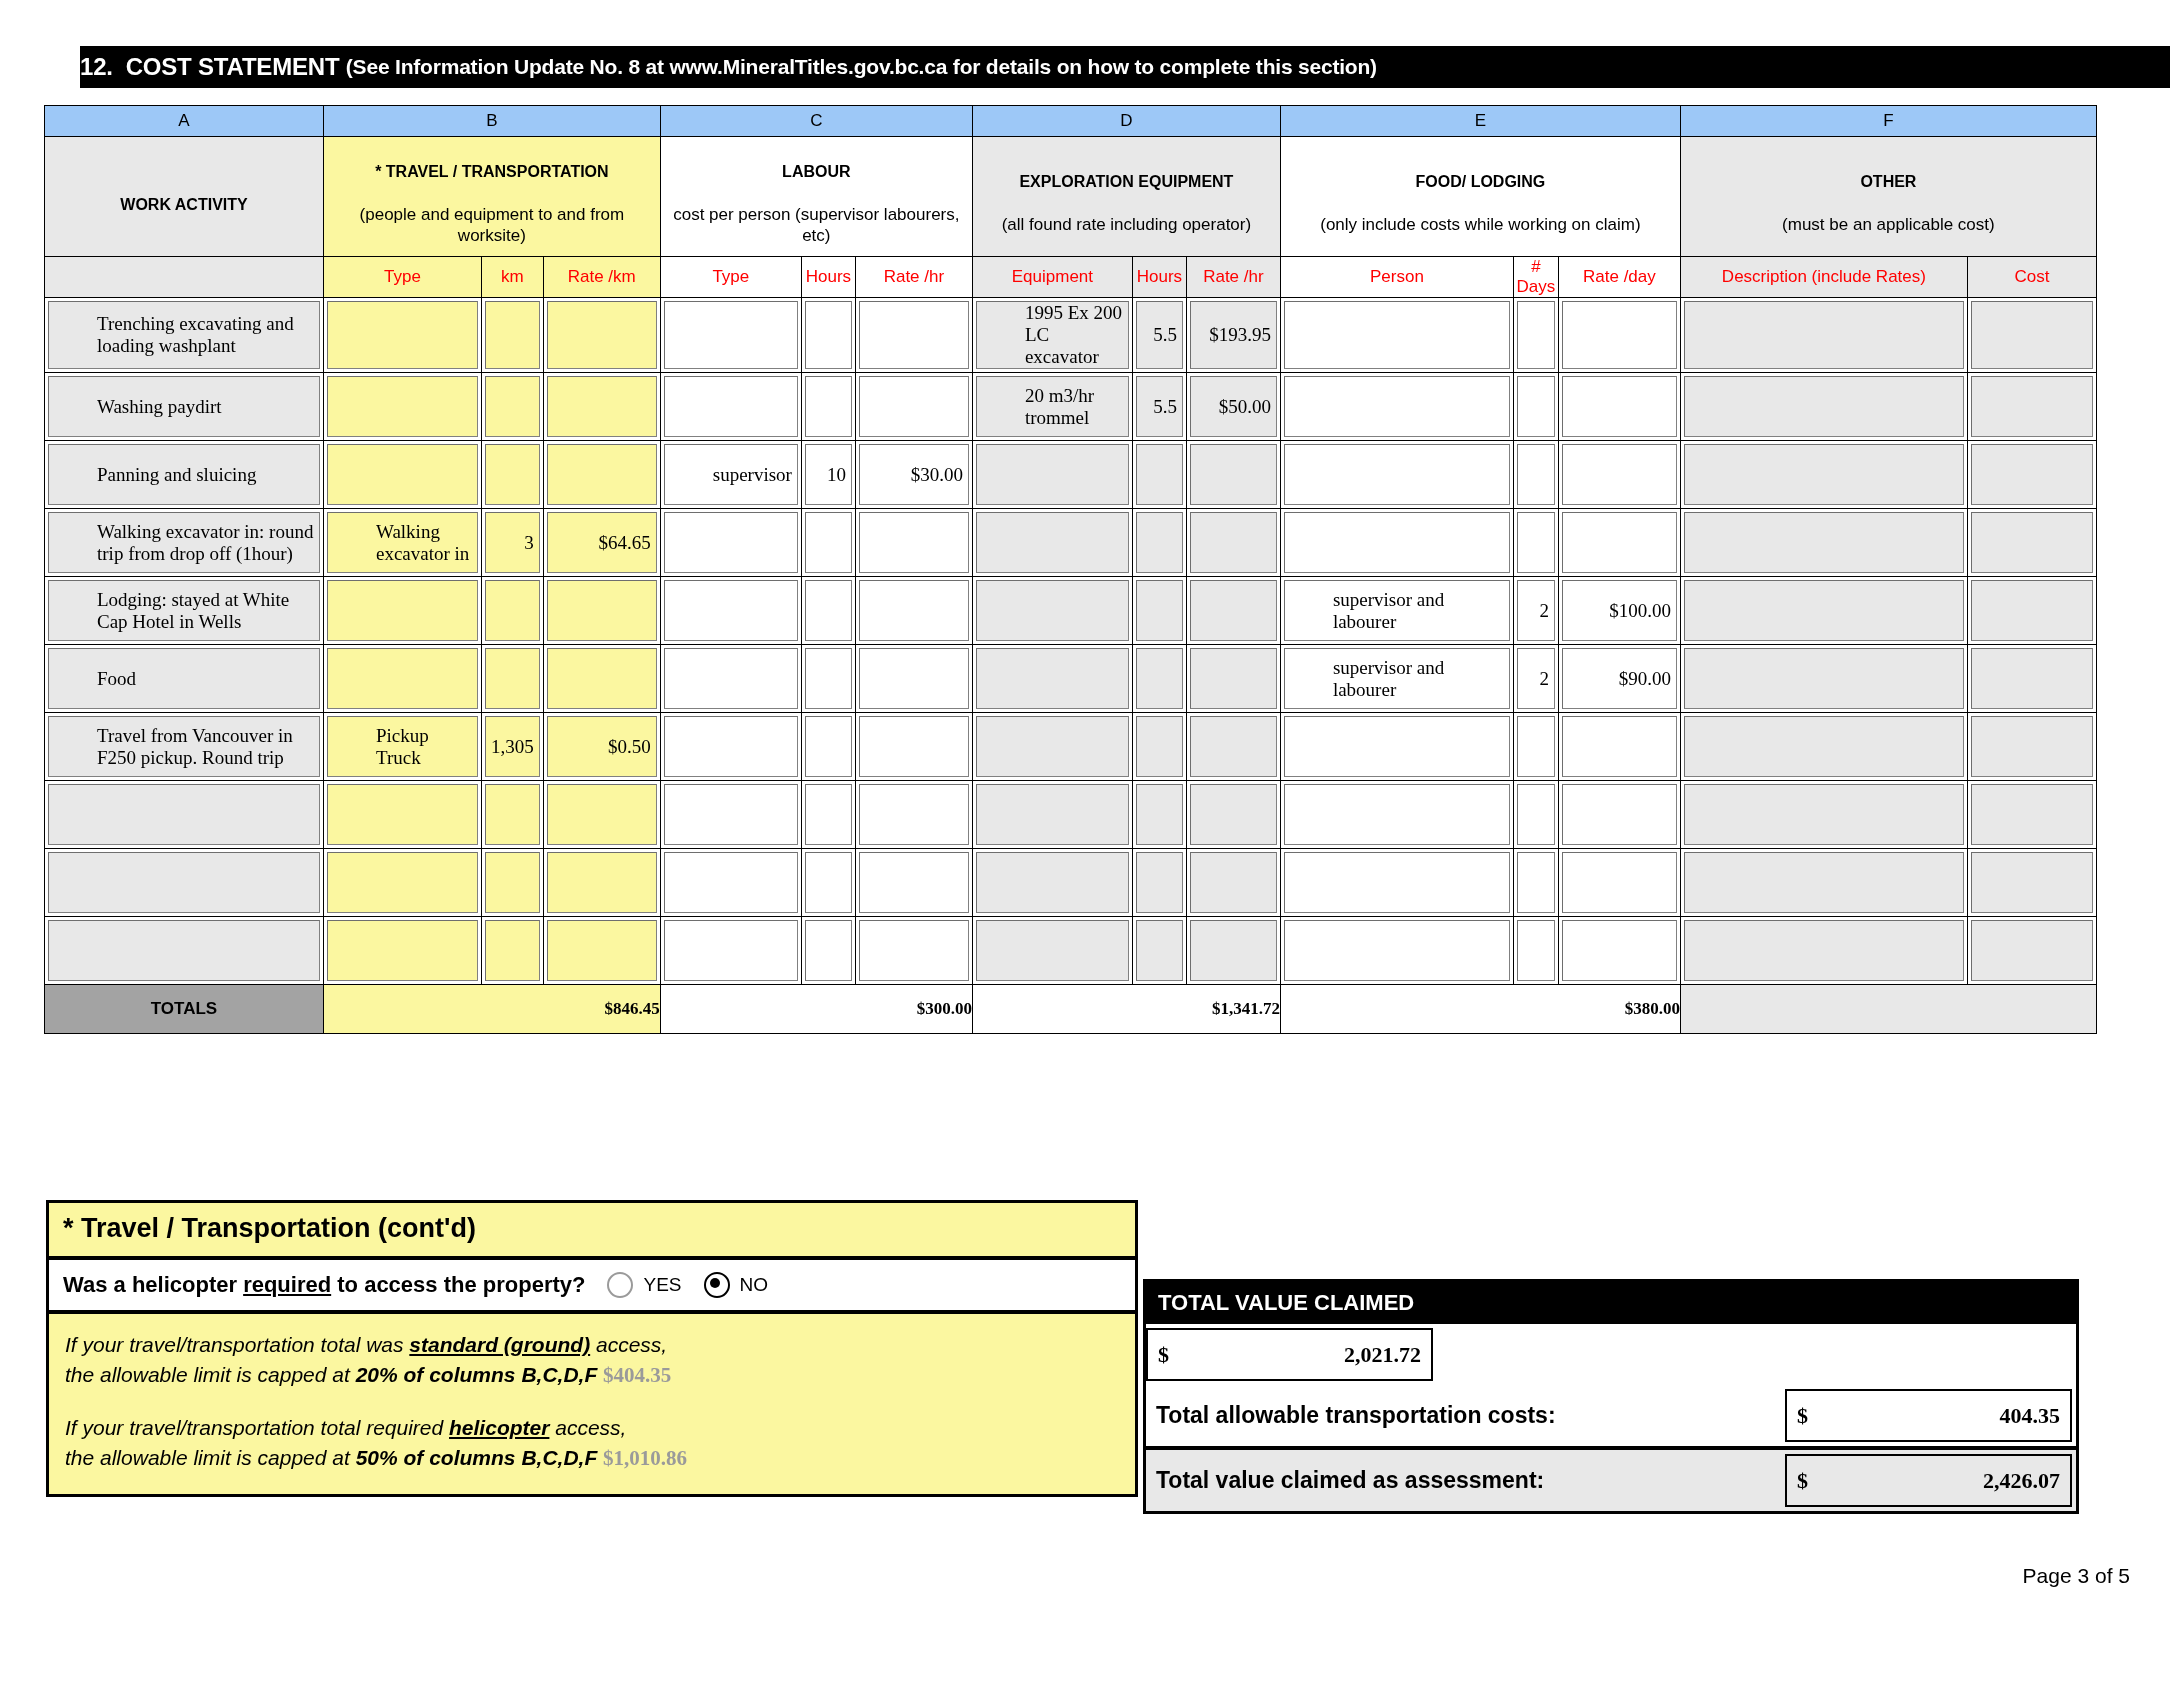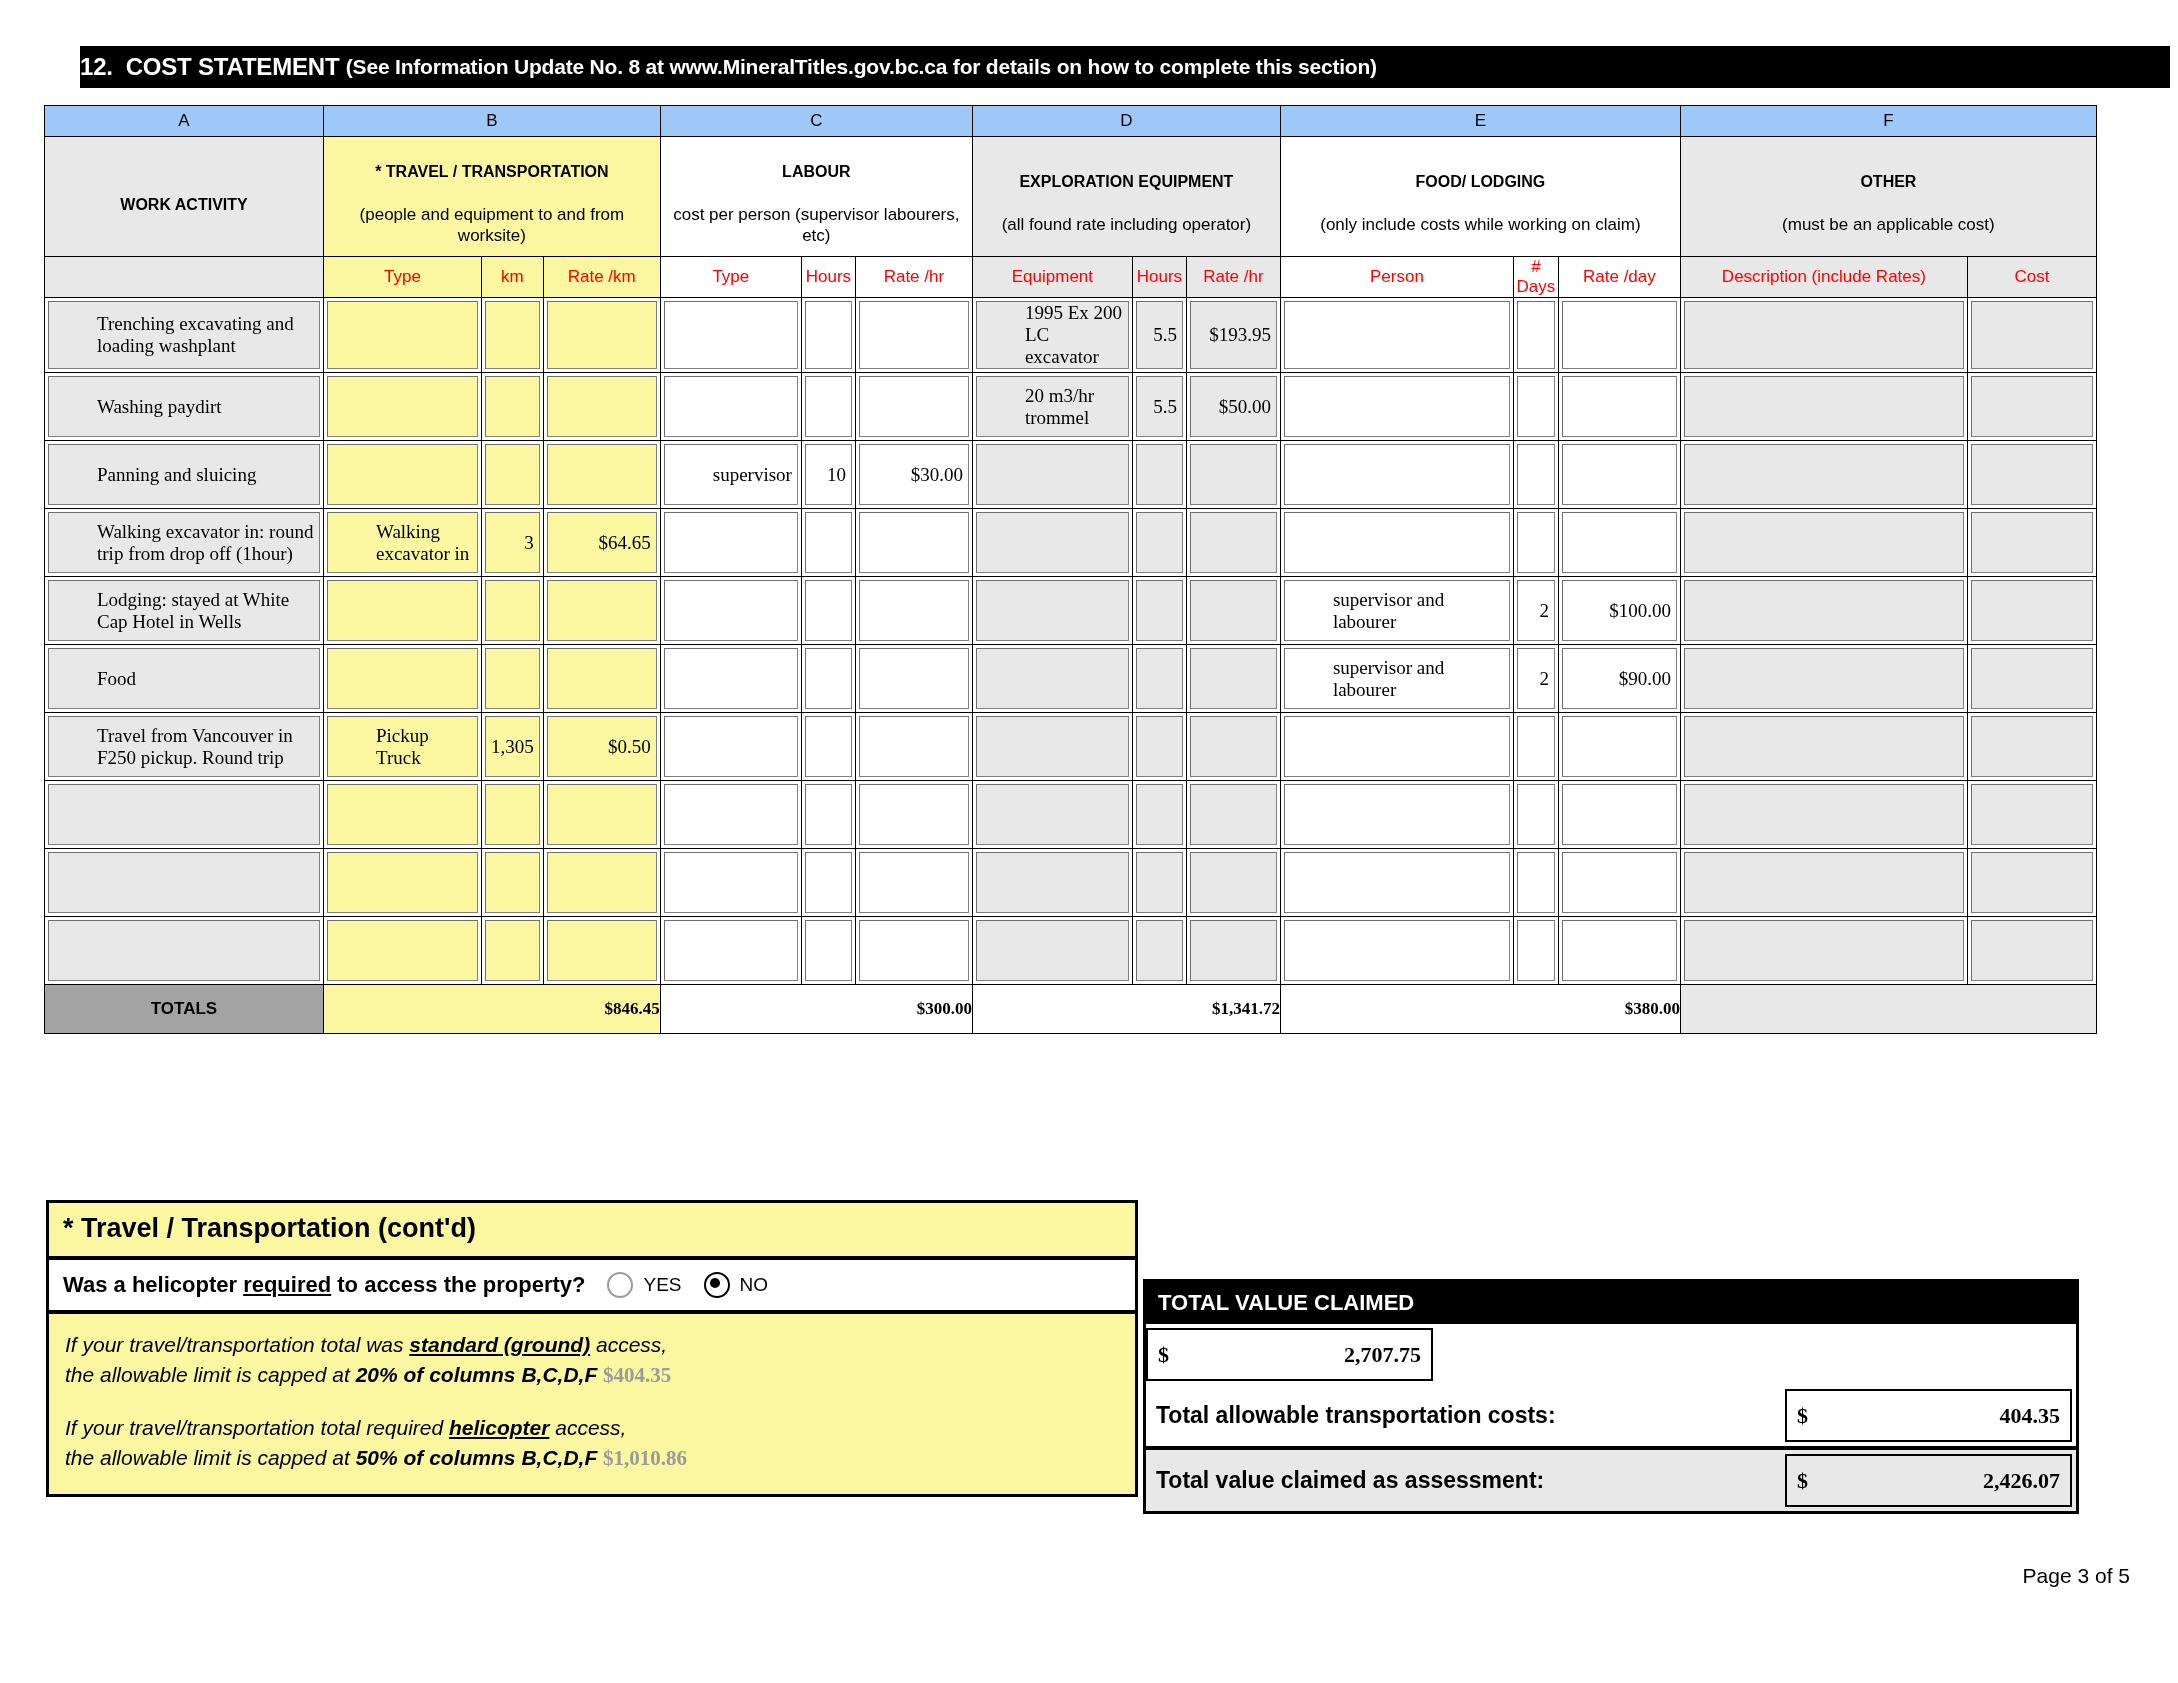--- a/index.html
+++ b/index.html
@@ -730,21 +730,21 @@
       <div><span>the allowable limit is capped at </span><b>50% of columns B,C,D,F</b> <span class="tp-amt">$1,010.86</span></div>
     </div>
   </div>
 
   <div class="tvc">
     <div class="tvc-title">TOTAL VALUE CLAIMED</div>
     <div id="tvc-rows">
         <div class="tvc-row">
           <div class="valbox">
             <span>$</span>
-            <span>2,707.75</span>
+            <span>2,021.72</span>
           </div>
         </div>
         <div class="tvc-row">
           <div class="lab">Total allowable transportation costs:</div>
           <div class="valbox">
             <span>$</span>
             <span>404.35</span>
           </div>
         </div>
         <div class="tvc-row final">

